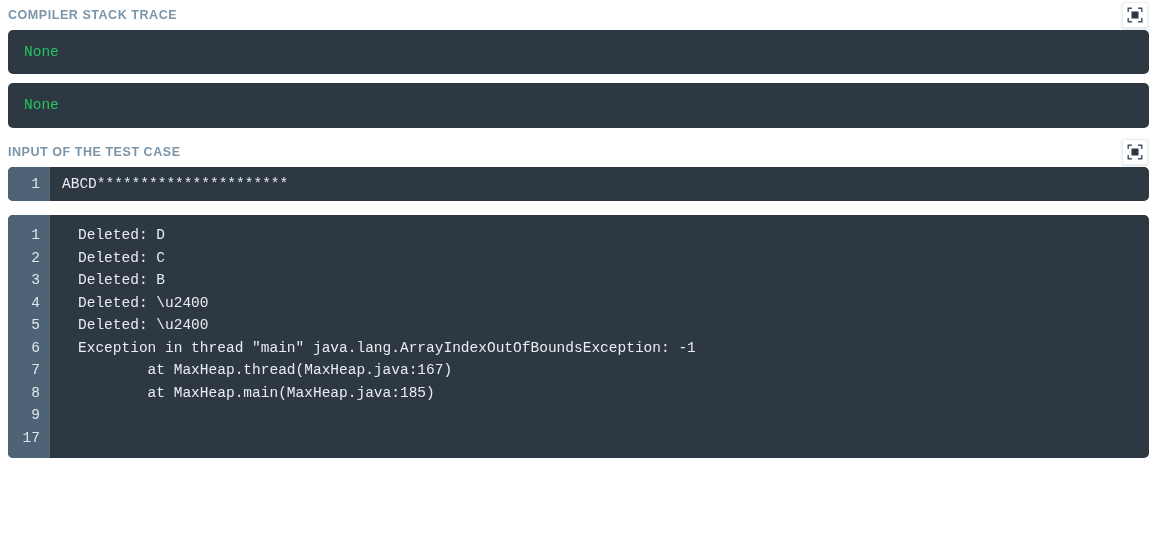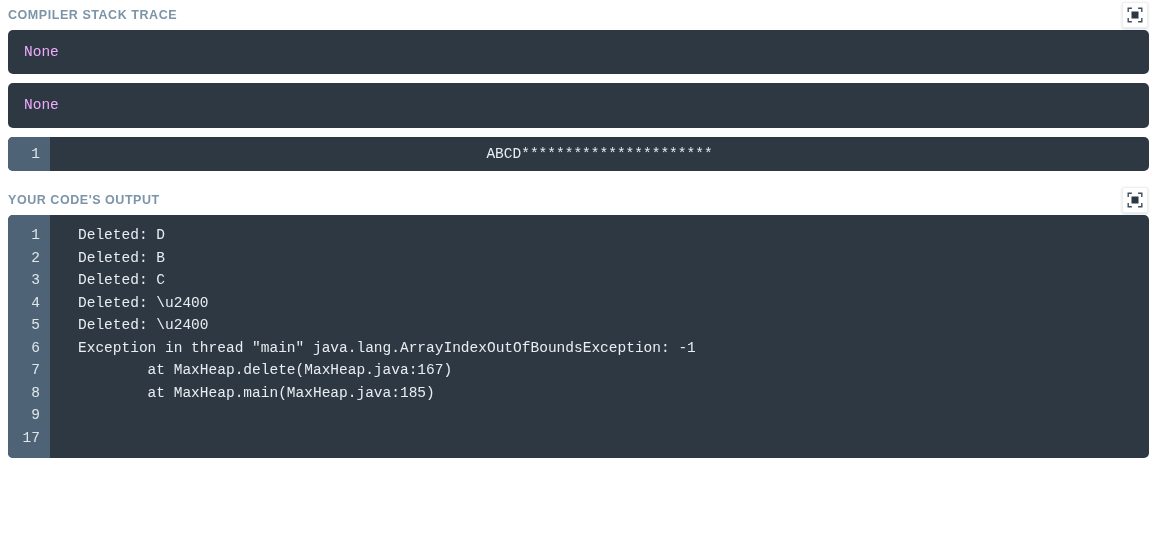--- a/index.html
+++ b/index.html
@@ -67,21 +67,21 @@
     width: 100%;
   }
   .panel-plain {
     padding: 11px 16px;
     min-height: 40px;
     align-items: center;
   }
   .panel-text {
     font-family: "Liberation Mono", "DejaVu Sans Mono", monospace;
     font-size: 14.5px;
-    color: #f0abfc;
+    color: #22c55e;
     line-height: 1.55;
     white-space: pre;
   }
 
   
   .gutter {
     flex: 0 0 auto;
     background: #4e6375;
     color: #dfe7ee;
     font-family: "Liberation Mono", "DejaVu Sans Mono", monospace;
@@ -98,21 +98,21 @@
   .code-body {
     flex: 1 1 auto;
     padding: 9px 0 9px 28px;
     font-family: "Liberation Mono", "DejaVu Sans Mono", monospace;
     font-size: 14.5px;
     line-height: 22.5px;
     color: #e8edf1;
     white-space: pre;
     overflow: hidden;
   }
-  .code-body.compact { padding: 6px 12px 6px 12px; text-align: center; }
+  .code-body.compact { padding: 6px 12px 6px 12px; }
   .code-body div { height: 22.5px; min-height: 22.5px; }
 
   .sp-small { height: 9px; }
   .sp-mid   { height: 14px; }
 </style>
 </head>
 <body>
 
 <div class="page">
 
@@ -137,54 +137,54 @@
   </div>
 
   <div class="sp-small"></div>
 
   <div class="panel panel-plain">
     <span class="panel-text">None</span>
   </div>
 
   <div class="sp-small"></div>
 
-  <div class="panel">
-    <div class="gutter compact">
-        <div>1</div>
-      </div>
-    <div class="code-body compact"><div>ABCD**********************</div></div>
-  </div>
-
-  <div class="sp-mid"></div>
-
   <div class="section-head">
-    <span class="section-title">YOUR CODE'S OUTPUT</span>
+    <span class="section-title">INPUT OF THE TEST CASE</span>
     <button class="expand-btn">
       <span>
         <svg width="16" height="16" viewBox="0 0 16 16">
           <rect x="4.5" y="4.5" width="7" height="7" fill="#2d3843"></rect>
           <g stroke="#3f4f5e" stroke-width="1.4" fill="none" stroke-linecap="square">
             <path d="M1.2 4.2 L1.2 1.2 L4.2 1.2"></path>
             <path d="M11.8 1.2 L14.8 1.2 L14.8 4.2"></path>
             <path d="M14.8 11.8 L14.8 14.8 L11.8 14.8"></path>
             <path d="M4.2 14.8 L1.2 14.8 L1.2 11.8"></path>
           </g>
         </svg>
       </span>
     </button>
   </div>
   <div class="panel">
+    <div class="gutter compact">
+        <div>1</div>
+      </div>
+    <div class="code-body compact"><div>ABCD**********************</div></div>
+  </div>
+
+  <div class="sp-mid"></div>
+
+  <div class="panel">
     <div class="gutter">
         <div>1</div>
         <div>2</div>
         <div>3</div>
         <div>4</div>
         <div>5</div>
         <div>6</div>
         <div>7</div>
         <div>8</div>
         <div>9</div>
         <div>17</div>
       </div>
-    <div class="code-body"><div>Deleted: D</div><div>Deleted: B</div><div>Deleted: C</div><div>Deleted: \u2400</div><div>Deleted: \u2400</div><div>Exception in thread "main" java.lang.ArrayIndexOutOfBoundsException: -1</div><div>        at MaxHeap.delete(MaxHeap.java:167)</div><div>        at MaxHeap.main(MaxHeap.java:185)</div><div>&nbsp;</div></div>
+    <div class="code-body"><div>Deleted: D</div><div>Deleted: C</div><div>Deleted: B</div><div>Deleted: \u2400</div><div>Deleted: \u2400</div><div>Exception in thread "main" java.lang.ArrayIndexOutOfBoundsException: -1</div><div>        at MaxHeap.thread(MaxHeap.java:167)</div><div>        at MaxHeap.main(MaxHeap.java:185)</div><div>&nbsp;</div></div>
   </div>
 
 </div>
 
 </body></html>

